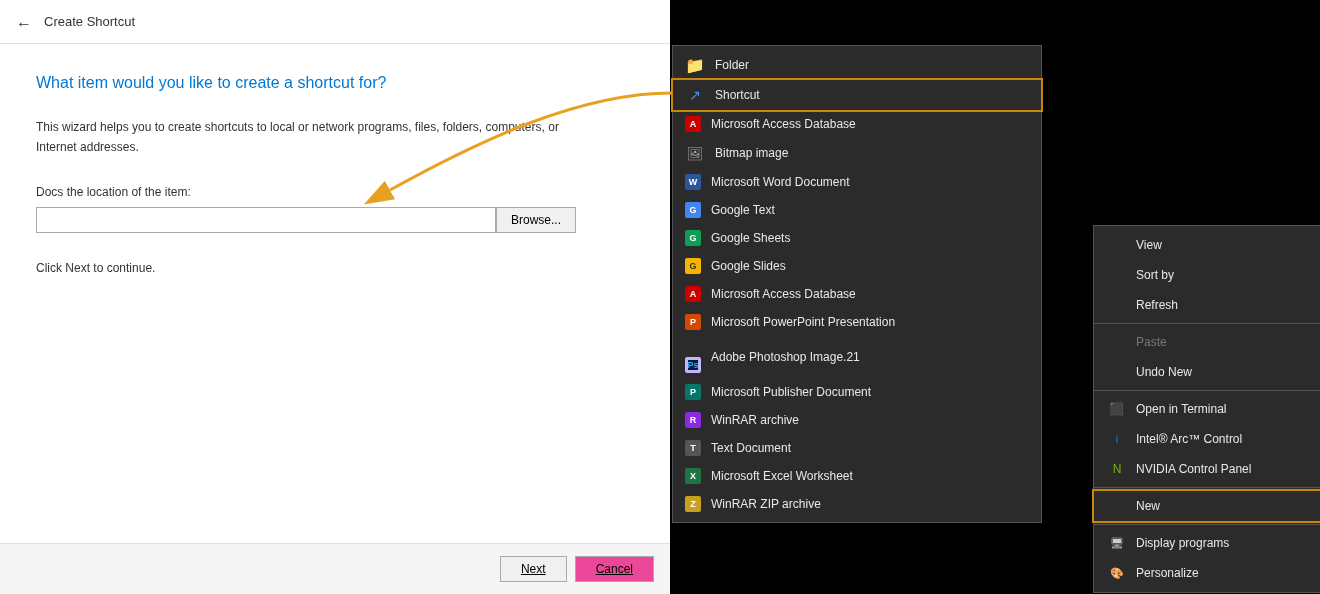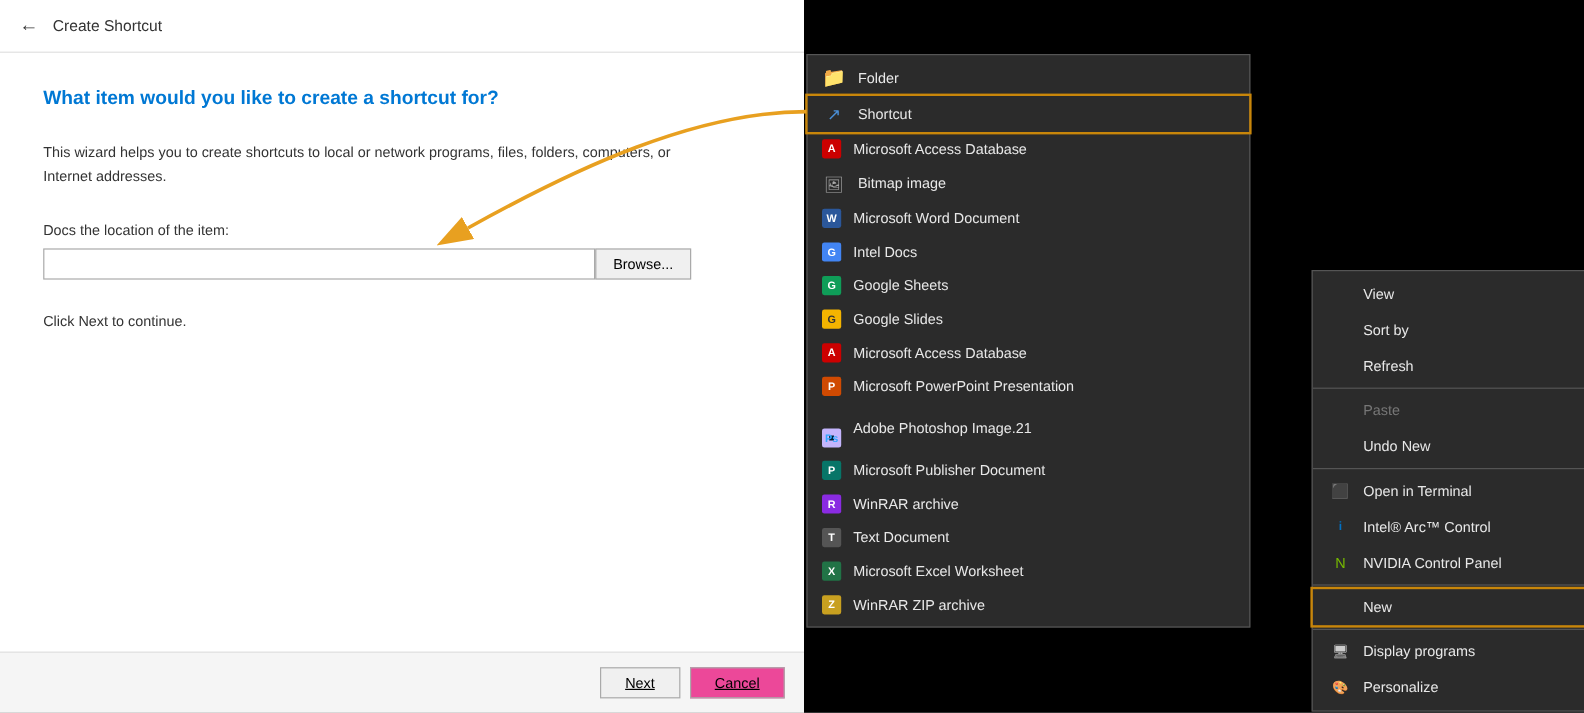--- a/index.html
+++ b/index.html
@@ -46,21 +46,21 @@
     }
 
     .dialog-body {
       flex: 1;
       padding: 28px 36px 20px 36px;
     }
 
     .dialog-heading {
       font-size: 16px;
       color: #0078d4;
-      font-weight: 700;
+      font-weight: 400;
       margin-bottom: 24px;
       line-height: 1.4;
     }
 
     .dialog-description {
       font-size: 12px;
       color: #333;
       line-height: 1.6;
       margin-bottom: 28px;
       max-width: 560px;
@@ -258,21 +258,21 @@
       flex-shrink: 0;
     }
 
     .sq-access { background: #c00; }
     .sq-word { background: #2b579a; }
     .sq-gdocs { background: #4285f4; }
     .sq-gsheets { background: #0f9d58; }
     .sq-gslides { background: #f4b400; color: #333; }
     .sq-access2 { background: #c00; }
     .sq-ppt { background: #d04a02; }
-    .sq-photoshop { background: #001e36; border: 6px solid #c4b5fd; color: #31a8ff; margin-top: 16px; }
+    .sq-photoshop { background: #001e36; border: 3px solid #c4b5fd; color: #31a8ff; margin-top: 16px; }
     .sq-publisher { background: #077568; }
     .sq-winrar { background: #8a2be2; }
     .sq-text { background: #555; }
     .sq-excel { background: #217346; }
     .sq-winrar-zip { background: #c8a020; }
   </style>
 </head>
 <body>
 
 <div class="dialog-panel">
@@ -319,21 +319,21 @@
     <span>Bitmap image</span>
   </div>
 
   <div class="menu-item">
     <span class="icon-sq sq-word">W</span>
     <span>Microsoft Word Document</span>
   </div>
 
   <div class="menu-item">
     <span class="icon-sq sq-gdocs">G</span>
-    <span>Intel Docs</span>
+    <span>Google Text</span>
   </div>
 
   <div class="menu-item">
     <span class="icon-sq sq-gsheets">G</span>
     <span>Google Sheets</span>
   </div>
 
   <div class="menu-item">
     <span class="icon-sq sq-gslides">G</span>
     <span>Google Slides</span>

